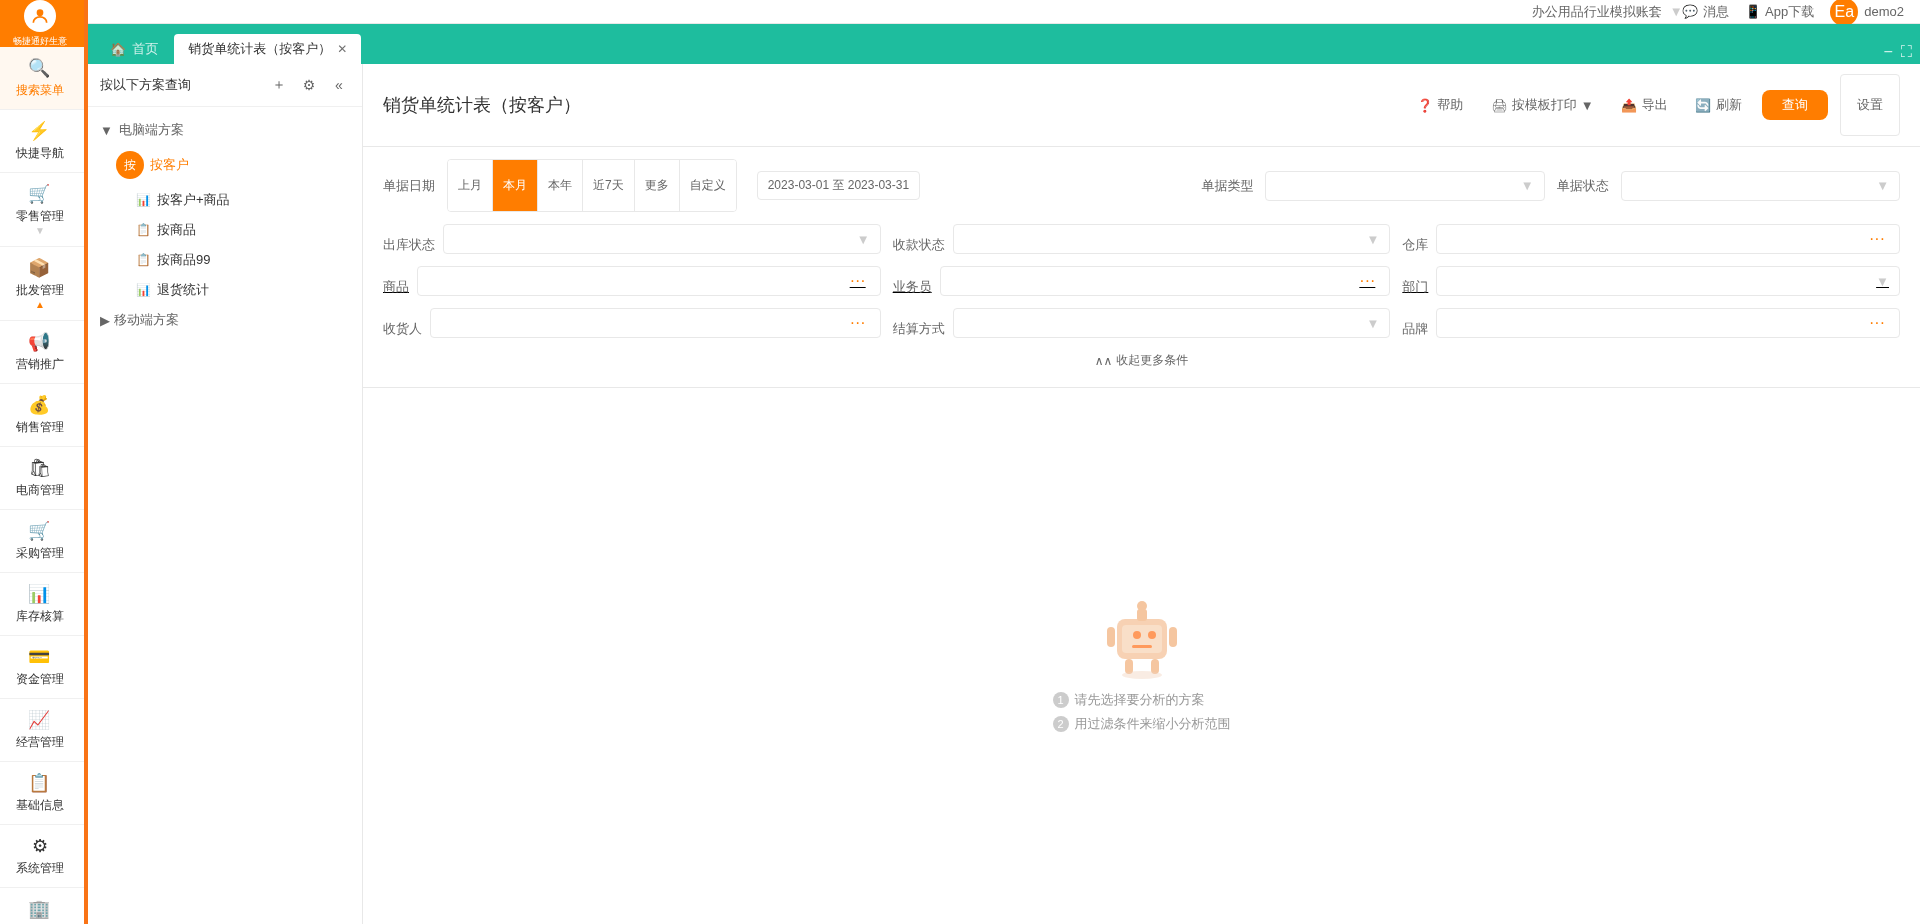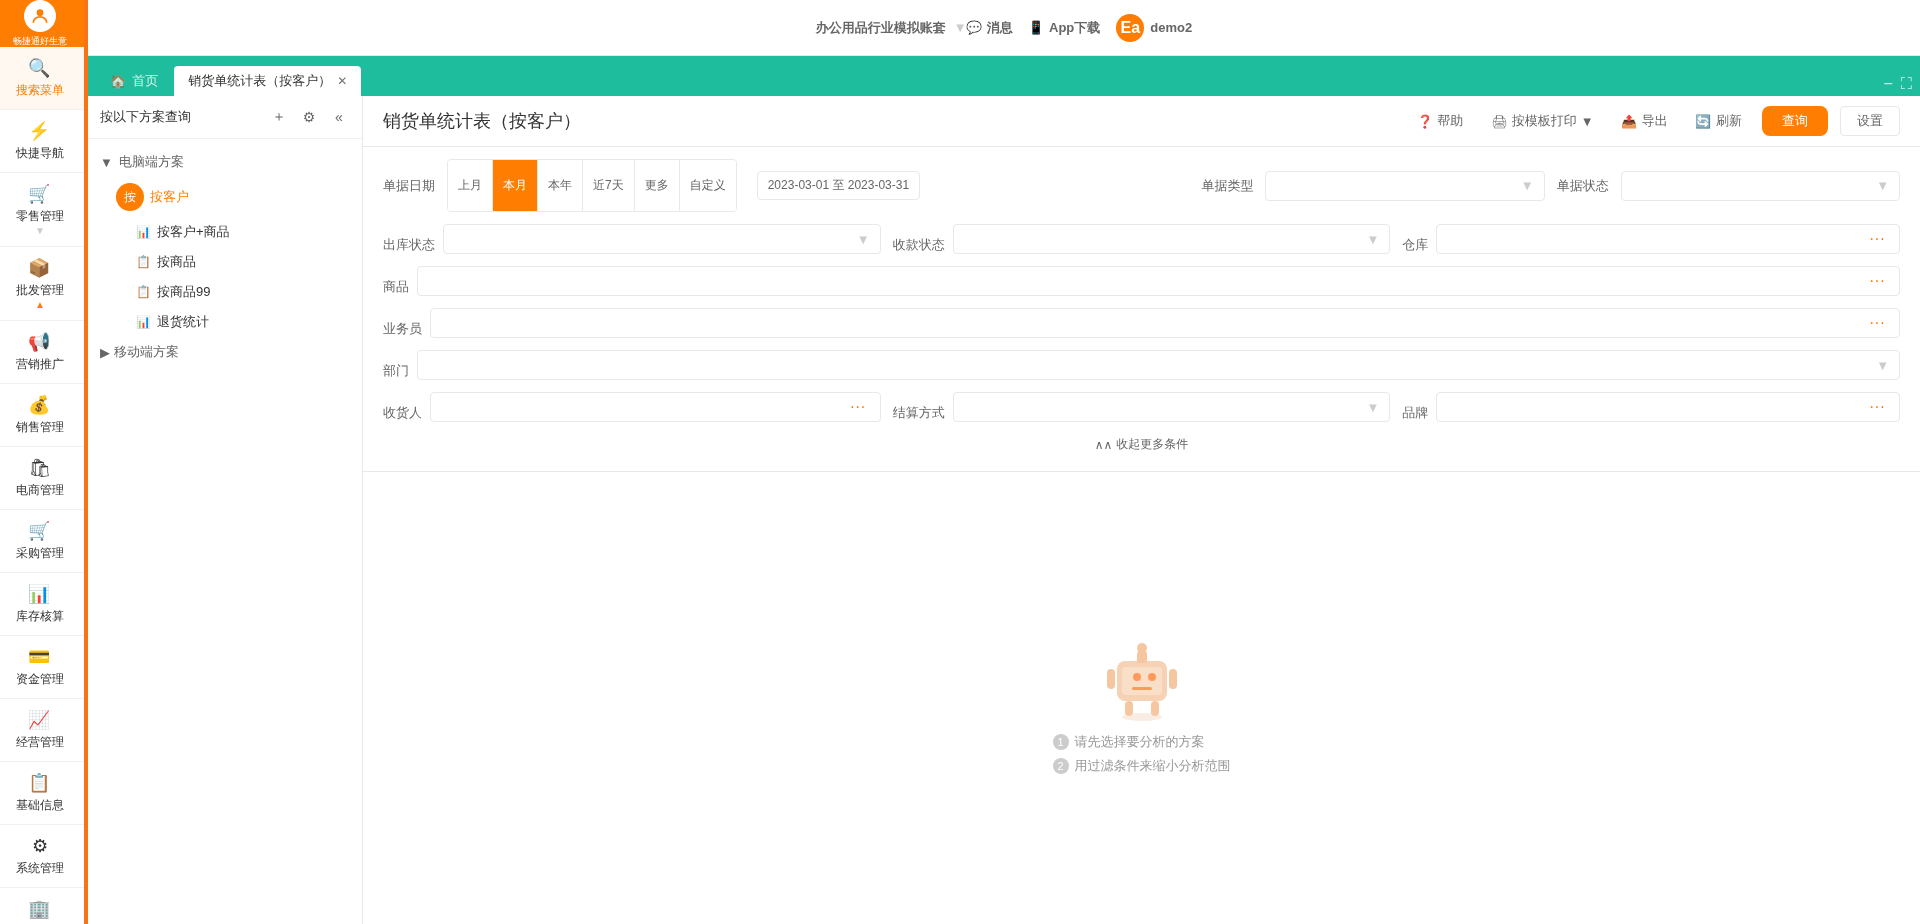--- a/index.html
+++ b/index.html
@@ -55,28 +55,27 @@
     
     .main {
       flex: 1;
       display: flex;
       flex-direction: column;
       overflow: hidden;
     }
 
     
     .top-header {
-      height: 56px;
-      background: #fff;
-      display: flex;
-      align-items: center;
-      justify-content: center;
+      height: 24px;
+      background: #fff;
+      display: flex;
+      align-items: center;
+      justify-content: flex-end;
       padding: 0 16px;
       border-bottom: 1px solid #e8e8e8;
-      font-weight: bold;
     }
     .top-header-left {
       display: flex;
       align-items: center;
       gap: 8px;
       color: #666;
       font-size: 13px;
     }
     .top-header-right {
       display: flex;
@@ -275,21 +274,21 @@
       border: none;
       padding: 6px 20px;
       border-radius: 8px;
       cursor: pointer;
       font-size: 13px;
     }
     .btn-settings {
       border: 1px solid #e8e8e8;
       background: #fff;
       color: #666;
-      padding: 5px 16px;
+      padding: 21px 16px;
       border-radius: 4px;
       cursor: pointer;
       font-size: 13px;
     }
 
     
     .filter-area {
       background: #fff;
       padding: 12px 20px;
       border-bottom: 1px solid #e8e8e8;
@@ -643,21 +642,21 @@
           </div>
           <div class="field-item">
             <span class="field-label">仓库</span>
             <div class="field-input">
               <span></span>
               <span class="ellipsis-btn">···</span>
             </div>
           </div>
         </div>
 
-        <div style="display:grid;grid-template-columns:1fr;gap:12px;margin-bottom:12px;">
+        <div style="display:grid;grid-template-columns:1fr 1fr 1fr;gap:12px;margin-bottom:12px;text-decoration:underline;">
           <div class="field-item">
             <span class="field-label">商品</span>
             <div class="field-input">
               <span></span>
               <span class="ellipsis-btn">···</span>
             </div>
           </div>
           <div class="field-item">
             <span class="field-label">业务员</span>
             <div class="field-input">

